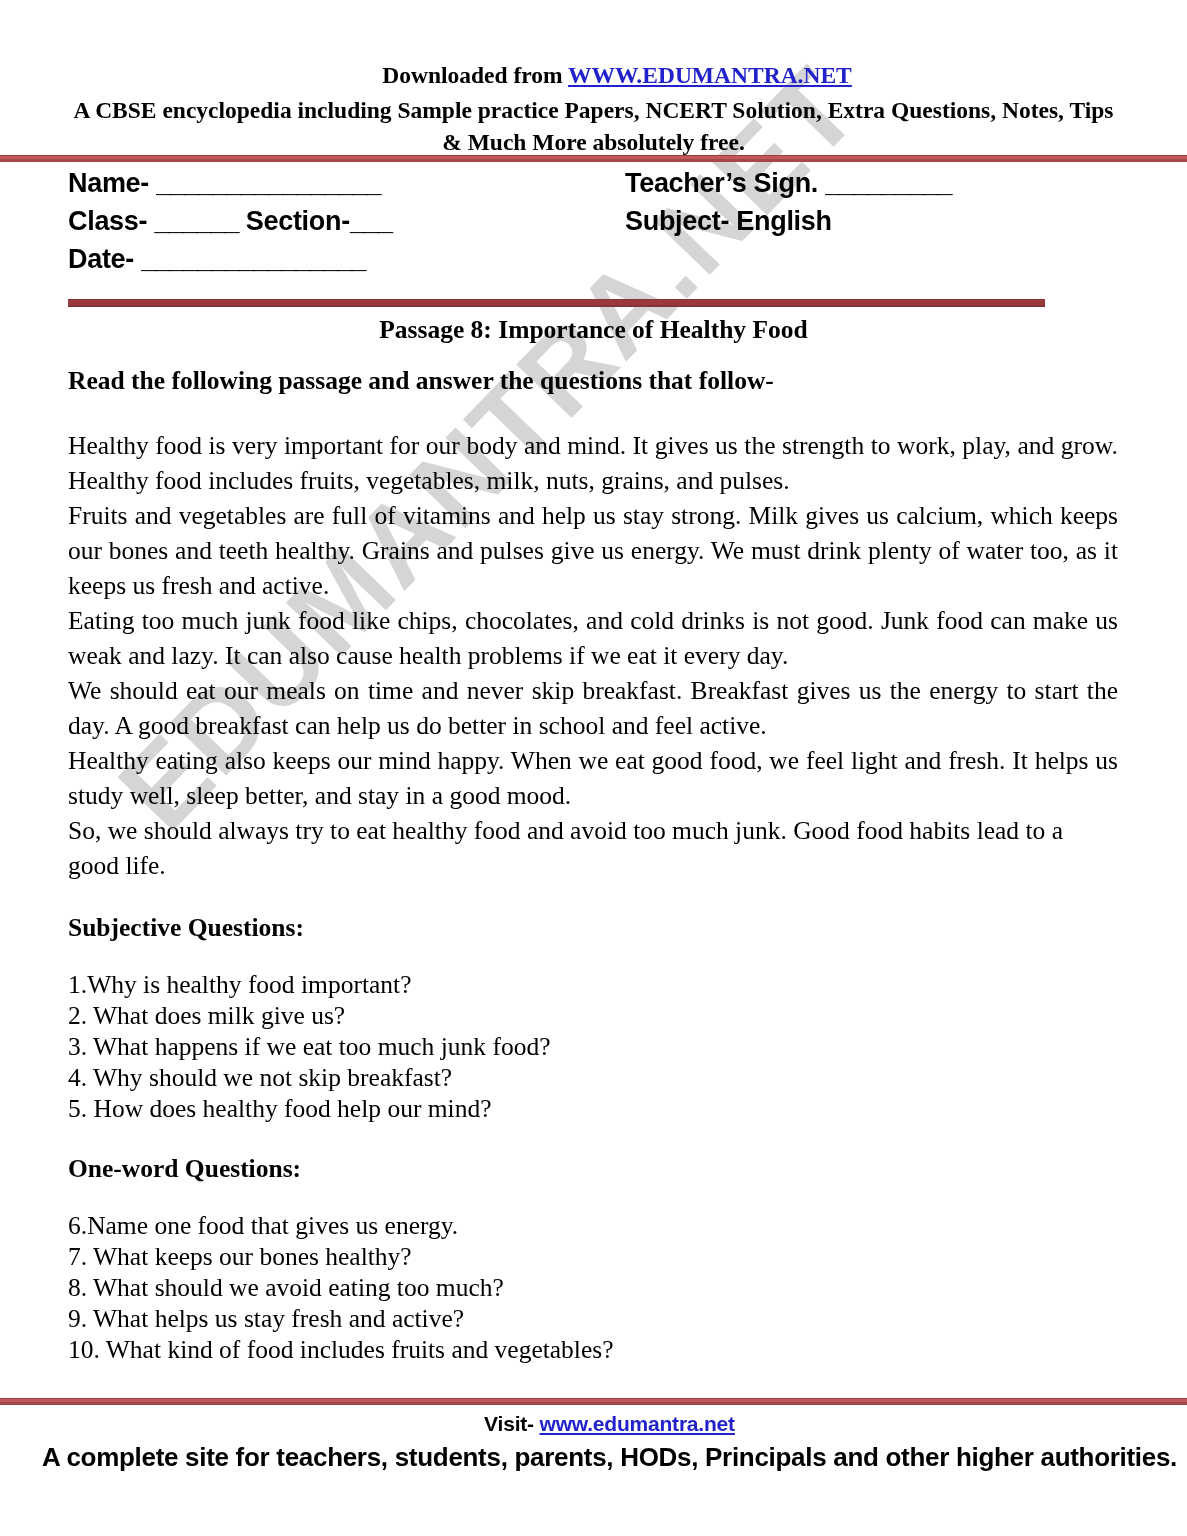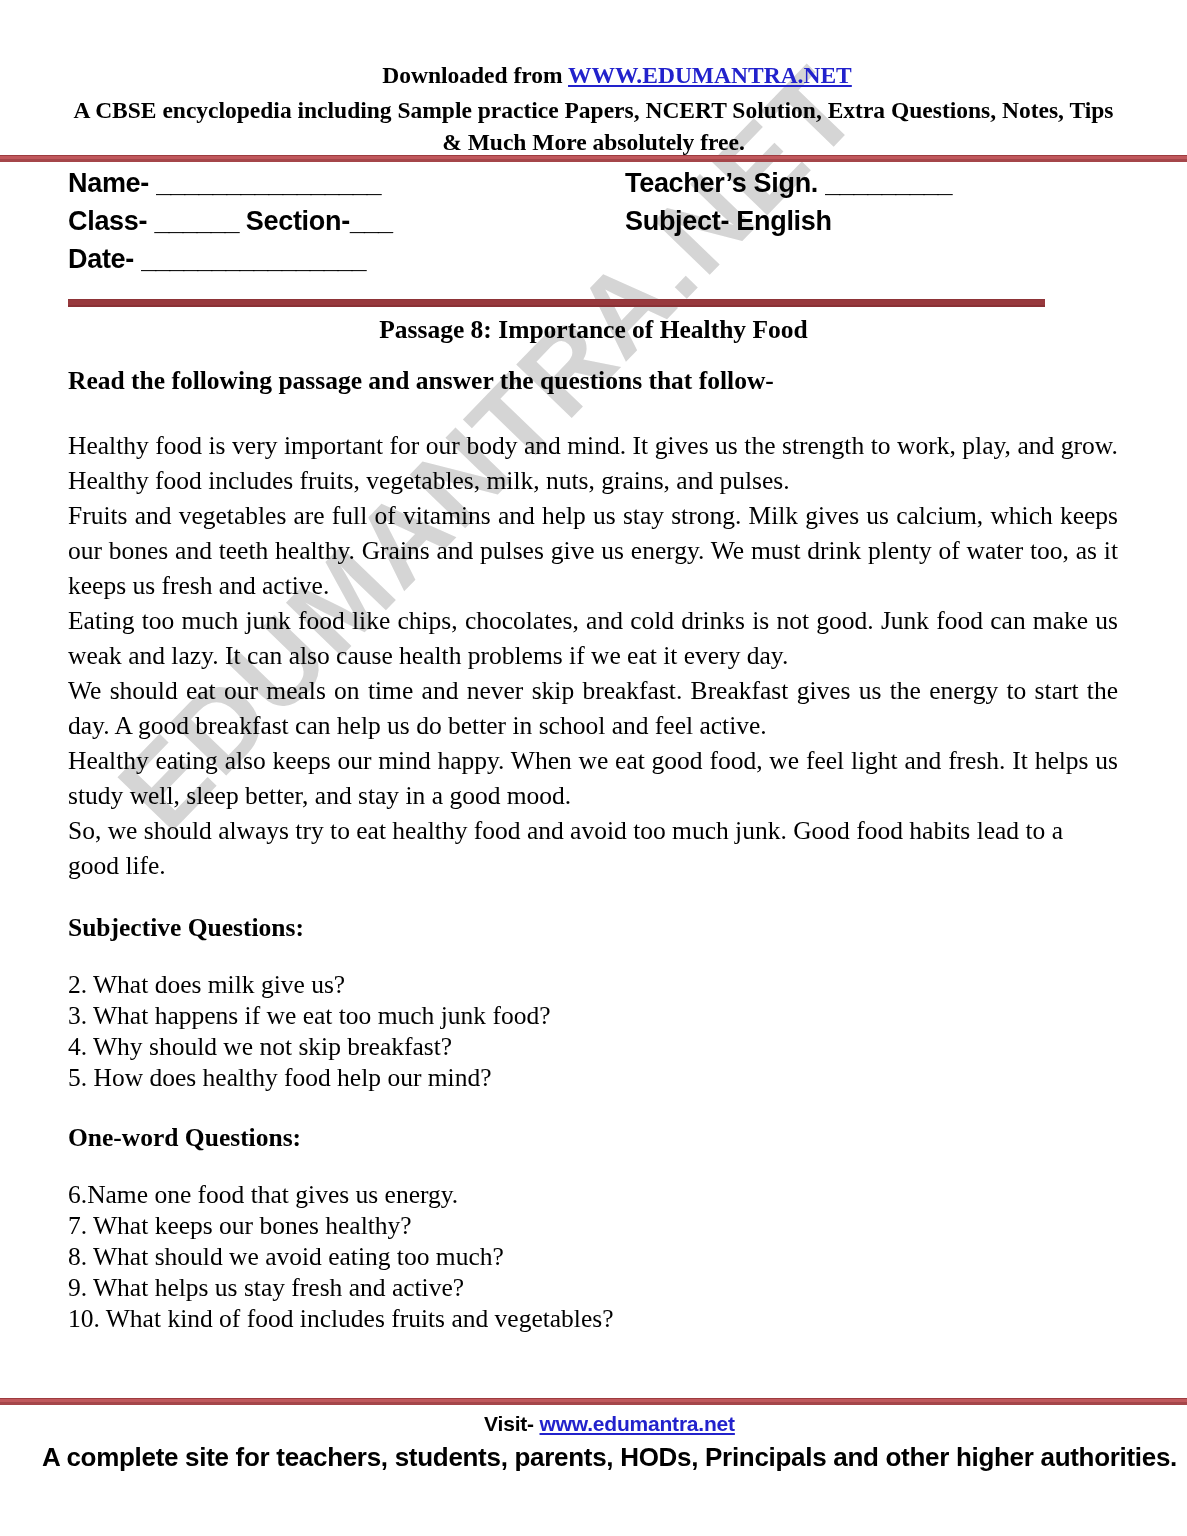--- a/index.html
+++ b/index.html
@@ -251,20 +251,21 @@
         <p>Healthy food is very important for our body and mind. It gives us the strength to work, play, and grow. Healthy food includes fruits, vegetables, milk, nuts, grains, and pulses.</p>
         <p>Fruits and vegetables are full of vitamins and help us stay strong. Milk gives us calcium, which keeps our bones and teeth healthy. Grains and pulses give us energy. We must drink plenty of water too, as it keeps us fresh and active.</p>
         <p>Eating too much junk food like chips, chocolates, and cold drinks is not good. Junk food can make us weak and lazy. It can also cause health problems if we eat it every day.</p>
         <p>We should eat our meals on time and never skip breakfast. Breakfast gives us the energy to start the day. A good breakfast can help us do better in school and feel active.</p>
         <p>Healthy eating also keeps our mind happy. When we eat good food, we feel light and fresh. It helps us study well, sleep better, and stay in a good mood.</p>
         <p>So, we should always try to eat healthy food and avoid too much junk. Good food habits lead to a good life.</p>
       </div>
 
       <div class="section-head">Subjective Questions:</div>
       <ul class="q-list">
+        <li>1.Why is healthy food important?</li>
         <li>2. What does milk give us?</li>
         <li>3. What happens if we eat too much junk food?</li>
         <li>4. Why should we not skip breakfast?</li>
         <li>5. How does healthy food help our mind?</li>
       </ul>
 
       <div class="section-head">One-word Questions:</div>
       <ul class="q-list">
         <li>6.Name one food that gives us energy.</li>
         <li>7. What keeps our bones healthy?</li>

